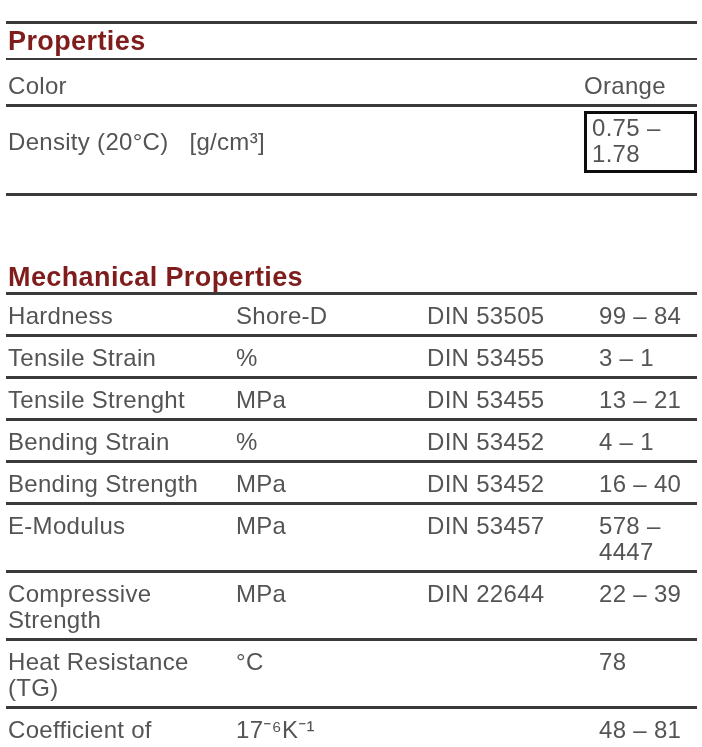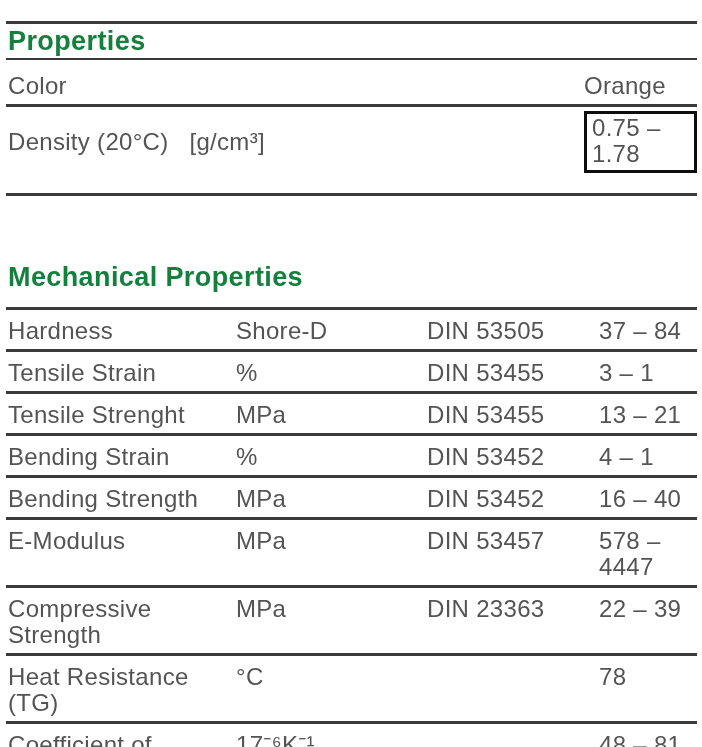--- a/index.html
+++ b/index.html
@@ -13,26 +13,26 @@
   }
   .sheet { margin: 0 5px 0 6px; padding-top: 21px; }
 
   .rule { background: #3a3a3a; height: 3px; }
   .rule.thin { height: 2px; }
 
   .sec-title {
     margin: 0;
     font-size: 27px;
     font-weight: bold;
-    color: #15803d;
+    color: #7f1d1d;
     letter-spacing: 0.4px;
     line-height: 30px;
     padding: 2px 0 2px 2px;
   }
-  .sec-title.mp { margin-top: 64px; padding-bottom: 15px; }
+  .sec-title.mp { margin-top: 64px; padding-bottom: 0; }
 
   .prow {
     display: grid;
     grid-template-columns: 528px 1fr;
     font-size: 24px;
     line-height: 26px;
     letter-spacing: 0.3px;
     padding: 13px 0 5px 2px;
     gap: 48px;
   }
@@ -89,21 +89,21 @@
   <div class="rule"></div>
 
   <h1 class="sec-title mp">Mechanical Properties</h1>
 
   <div class="mtable">
 
     <div class="mrow">
       <span>Hardness</span>
       <span>Shore-D</span>
       <span>DIN 53505</span>
-      <span>37 – 84</span>
+      <span>99 – 84</span>
     </div>
 
     <div class="mrow">
       <span>Tensile Strain</span>
       <span>%</span>
       <span>DIN 53455</span>
       <span>3 – 1</span>
     </div>
 
     <div class="mrow">
@@ -130,21 +130,21 @@
     <div class="mrow">
       <span>E-Modulus</span>
       <span>MPa</span>
       <span>DIN 53457</span>
       <span>578 – 4447</span>
     </div>
 
     <div class="mrow">
       <span>Compressive Strength</span>
       <span>MPa</span>
-      <span>DIN 23363</span>
+      <span>DIN 22644</span>
       <span>22 – 39</span>
     </div>
 
     <div class="mrow">
       <span>Heat Resistance (TG)</span>
       <span>°C</span>
       <span></span>
       <span>78</span>
     </div>
 

